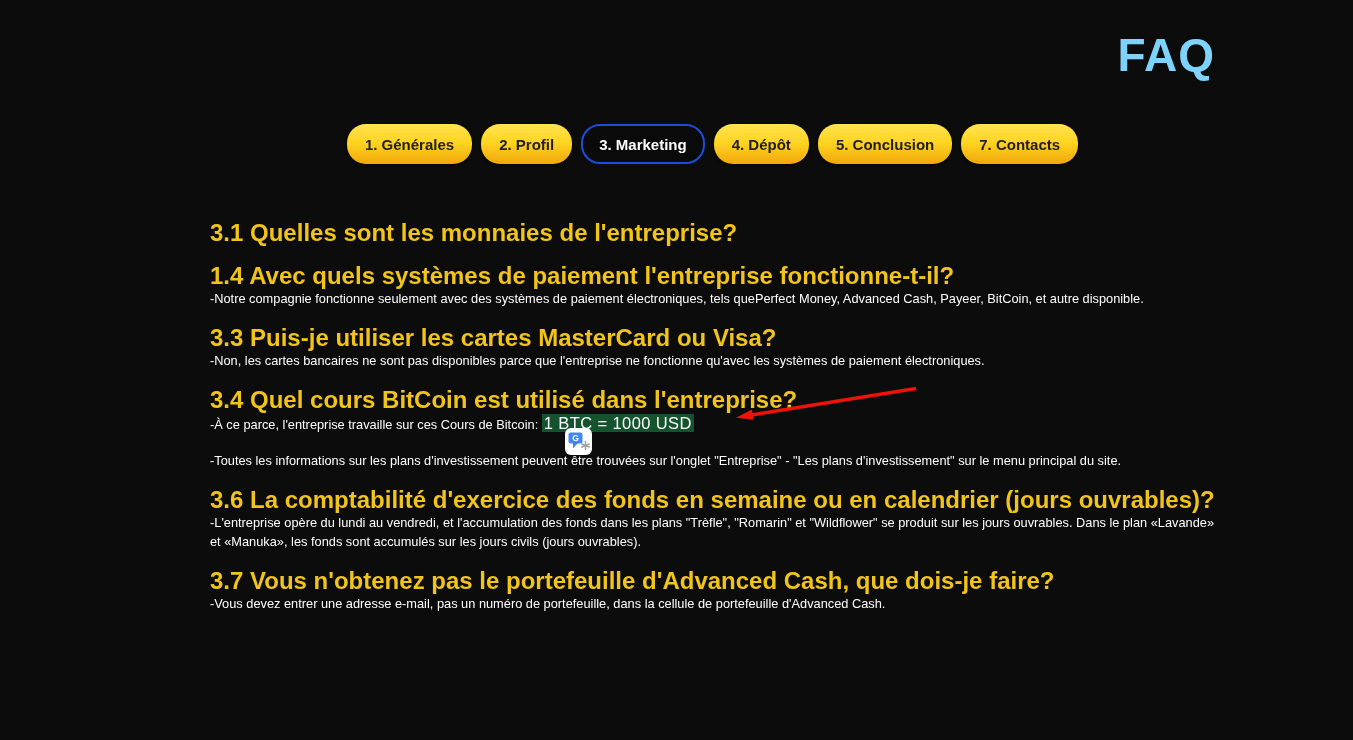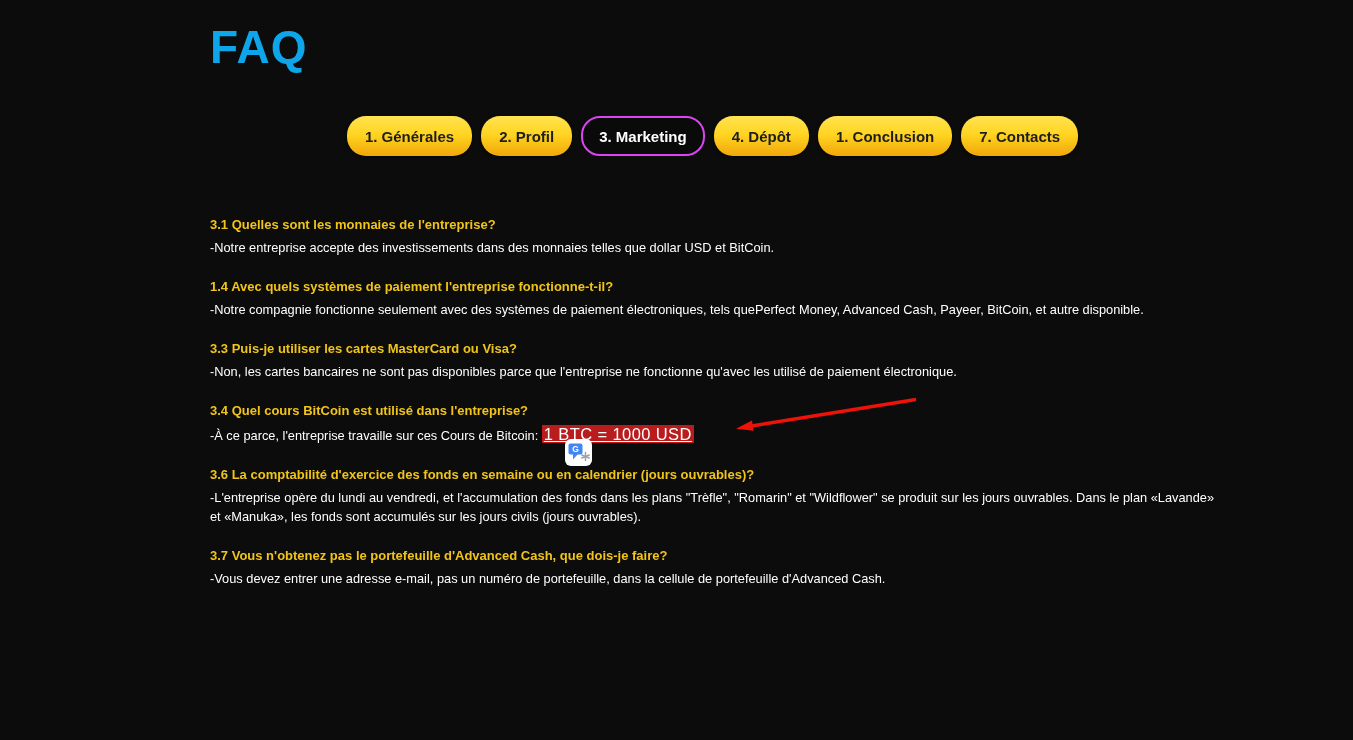--- a/index.html
+++ b/index.html
@@ -5,53 +5,53 @@
   html,body { margin:0; padding:0; }
   body {
     width:1353px; height:740px;
     background:#0c0c0c;
     font-family:"Liberation Sans", sans-serif;
     overflow:hidden;
   }
   .container { width:1005px; margin-left:210px; }
 
   .page-title {
-    margin:0; padding-top:18px; margin-bottom:40px;
-    text-align:left;
-    color:#0ea5e9; font-size:46px; line-height:58px; font-weight:bold;
+    margin:0; padding-top:26px; margin-bottom:40px;
+    text-align:right;
+    color:#7dd3fc; font-size:46px; line-height:58px; font-weight:bold;
     letter-spacing:1px;
   }
 
   .tabs { display:flex; justify-content:center; gap:9px; margin-bottom:56px; }
   .tab {
     height:40px; padding:0 18px; box-sizing:border-box;
     display:flex; align-items:center;
     border-radius:19px;
     font-size:15px; font-weight:bold; color:#1e1e1e;
     background:linear-gradient(180deg,#ffe351 0%,#ffd521 45%,#f1a70b 100%);
     box-shadow:0 1px 3px rgba(0,0,0,.7);
     cursor:pointer; white-space:nowrap;
   }
   .tab.active {
     background:#0a0a0a; color:#ffffff;
-    border:2px solid #d946ef; padding:0 16px;
+    border:2px solid #1d4ed8; padding:0 16px;
     box-shadow:none;
   }
 
   .faq-item { margin-bottom:17px; position:relative; }
   .faq-item h3 {
-    margin:0; color:#f0c419; font-size:13px; line-height:26px; font-weight:bold;
+    margin:0; color:#f0c419; font-size:24px; line-height:26px; font-weight:bold;
   }
   .faq-item p {
     margin:0; color:#ffffff; font-size:12.8px; line-height:19px;
   }
 
   .highlight {
-    background:#b91c1c; color:#ffffff;
-    font-size:16.5px; letter-spacing:.4px; padding:0 2px; line-height:20px;text-decoration:underline;
+    background:#14532d; color:#ffffff;
+    font-size:16.5px; letter-spacing:.4px; padding:0 2px; line-height:20px;
   }
 
   .arrow-svg { position:absolute; left:520px; top:-2px; width:200px; height:46px; pointer-events:none; }
 
   .gt-icon {
     position:absolute; left:355px; top:41px; width:27px; height:27px;
     cursor:pointer; z-index:5;
   }
 </style>
 </head>
@@ -59,39 +59,38 @@
 
 <div class="container">
 
   <h1 class="page-title">FAQ</h1>
 
   <div class="tabs">
     <div class="tab">1. Générales</div>
     <div class="tab">2. Profil</div>
     <div class="tab active">3. Marketing</div>
     <div class="tab">4. Dépôt</div>
-    <div class="tab">1. Conclusion</div>
+    <div class="tab">5. Conclusion</div>
     <div class="tab">7. Contacts</div>
   </div>
 
   <div class="faq-list">
 
     <div class="faq-item">
       <h3>3.1 Quelles sont les monnaies de l'entreprise?</h3>
-      <p>-Notre entreprise accepte des investissements dans des monnaies telles que dollar USD et BitCoin.</p>
     </div>
 
     <div class="faq-item">
       <h3>1.4 Avec quels systèmes de paiement l'entreprise fonctionne-t-il?</h3>
       <p>-Notre compagnie fonctionne seulement avec des systèmes de paiement électroniques, tels quePerfect Money, Advanced Cash, Payeer, BitCoin, et autre disponible.</p>
     </div>
 
     <div class="faq-item">
       <h3>3.3 Puis-je utiliser les cartes MasterCard ou Visa?</h3>
-      <p>-Non, les cartes bancaires ne sont pas disponibles parce que l'entreprise ne fonctionne qu'avec les utilisé de paiement électronique.</p>
+      <p>-Non, les cartes bancaires ne sont pas disponibles parce que l'entreprise ne fonctionne qu'avec les systèmes de paiement électroniques.</p>
     </div>
 
     <div class="faq-item">
       <h3>3.4 Quel cours BitCoin est utilisé dans l'entreprise?</h3>
       <p><span>-À ce parce, l'entreprise travaille sur ces Cours de Bitcoin: </span><span class="highlight">1 BTC = 1000 USD</span></p>
 
       <svg class="arrow-svg" viewBox="0 0 200 46" xmlns="http://www.w3.org/2000/svg">
         <line x1="20" y1="30.2" x2="186" y2="3.5" stroke="#ee1208" stroke-width="3.4"></line>
         <polygon points="6,32.8 23.6,34.8 22,24.4" fill="#ee1208"></polygon>
       </svg>
@@ -103,20 +102,21 @@
         <text x="10.5" y="13.2" text-anchor="middle" font-family="Liberation Sans, sans-serif" font-size="8.5" font-weight="bold" fill="#ffffff">G</text>
         <g stroke="#9aa0a6" stroke-width="1.5" stroke-linecap="round">
           <line x1="20.5" y1="13.5" x2="20.5" y2="21.5"></line>
           <line x1="16.8" y1="16" x2="24.2" y2="19"></line>
           <line x1="24.2" y1="16" x2="16.8" y2="19"></line>
         </g>
       </svg>
     </div>
 
     <div class="faq-item">
+      <p>-Toutes les informations sur les plans d'investissement peuvent être trouvées sur l'onglet "Entreprise" - "Les plans d'investissement" sur le menu principal du site.</p>
     </div>
 
     <div class="faq-item">
       <h3>3.6 La comptabilité d'exercice des fonds en semaine ou en calendrier (jours ouvrables)?</h3>
       <p>-L'entreprise opère du lundi au vendredi, et l'accumulation des fonds dans les plans "Trèfle", "Romarin" et "Wildflower" se produit sur les jours ouvrables. Dans le plan «Lavande» et «Manuka», les fonds sont accumulés sur les jours civils (jours ouvrables).</p>
     </div>
 
     <div class="faq-item">
       <h3>3.7 Vous n'obtenez pas le portefeuille d'Advanced Cash, que dois-je faire?</h3>
       <p>-Vous devez entrer une adresse e-mail, pas un numéro de portefeuille, dans la cellule de portefeuille d'Advanced Cash.</p>

